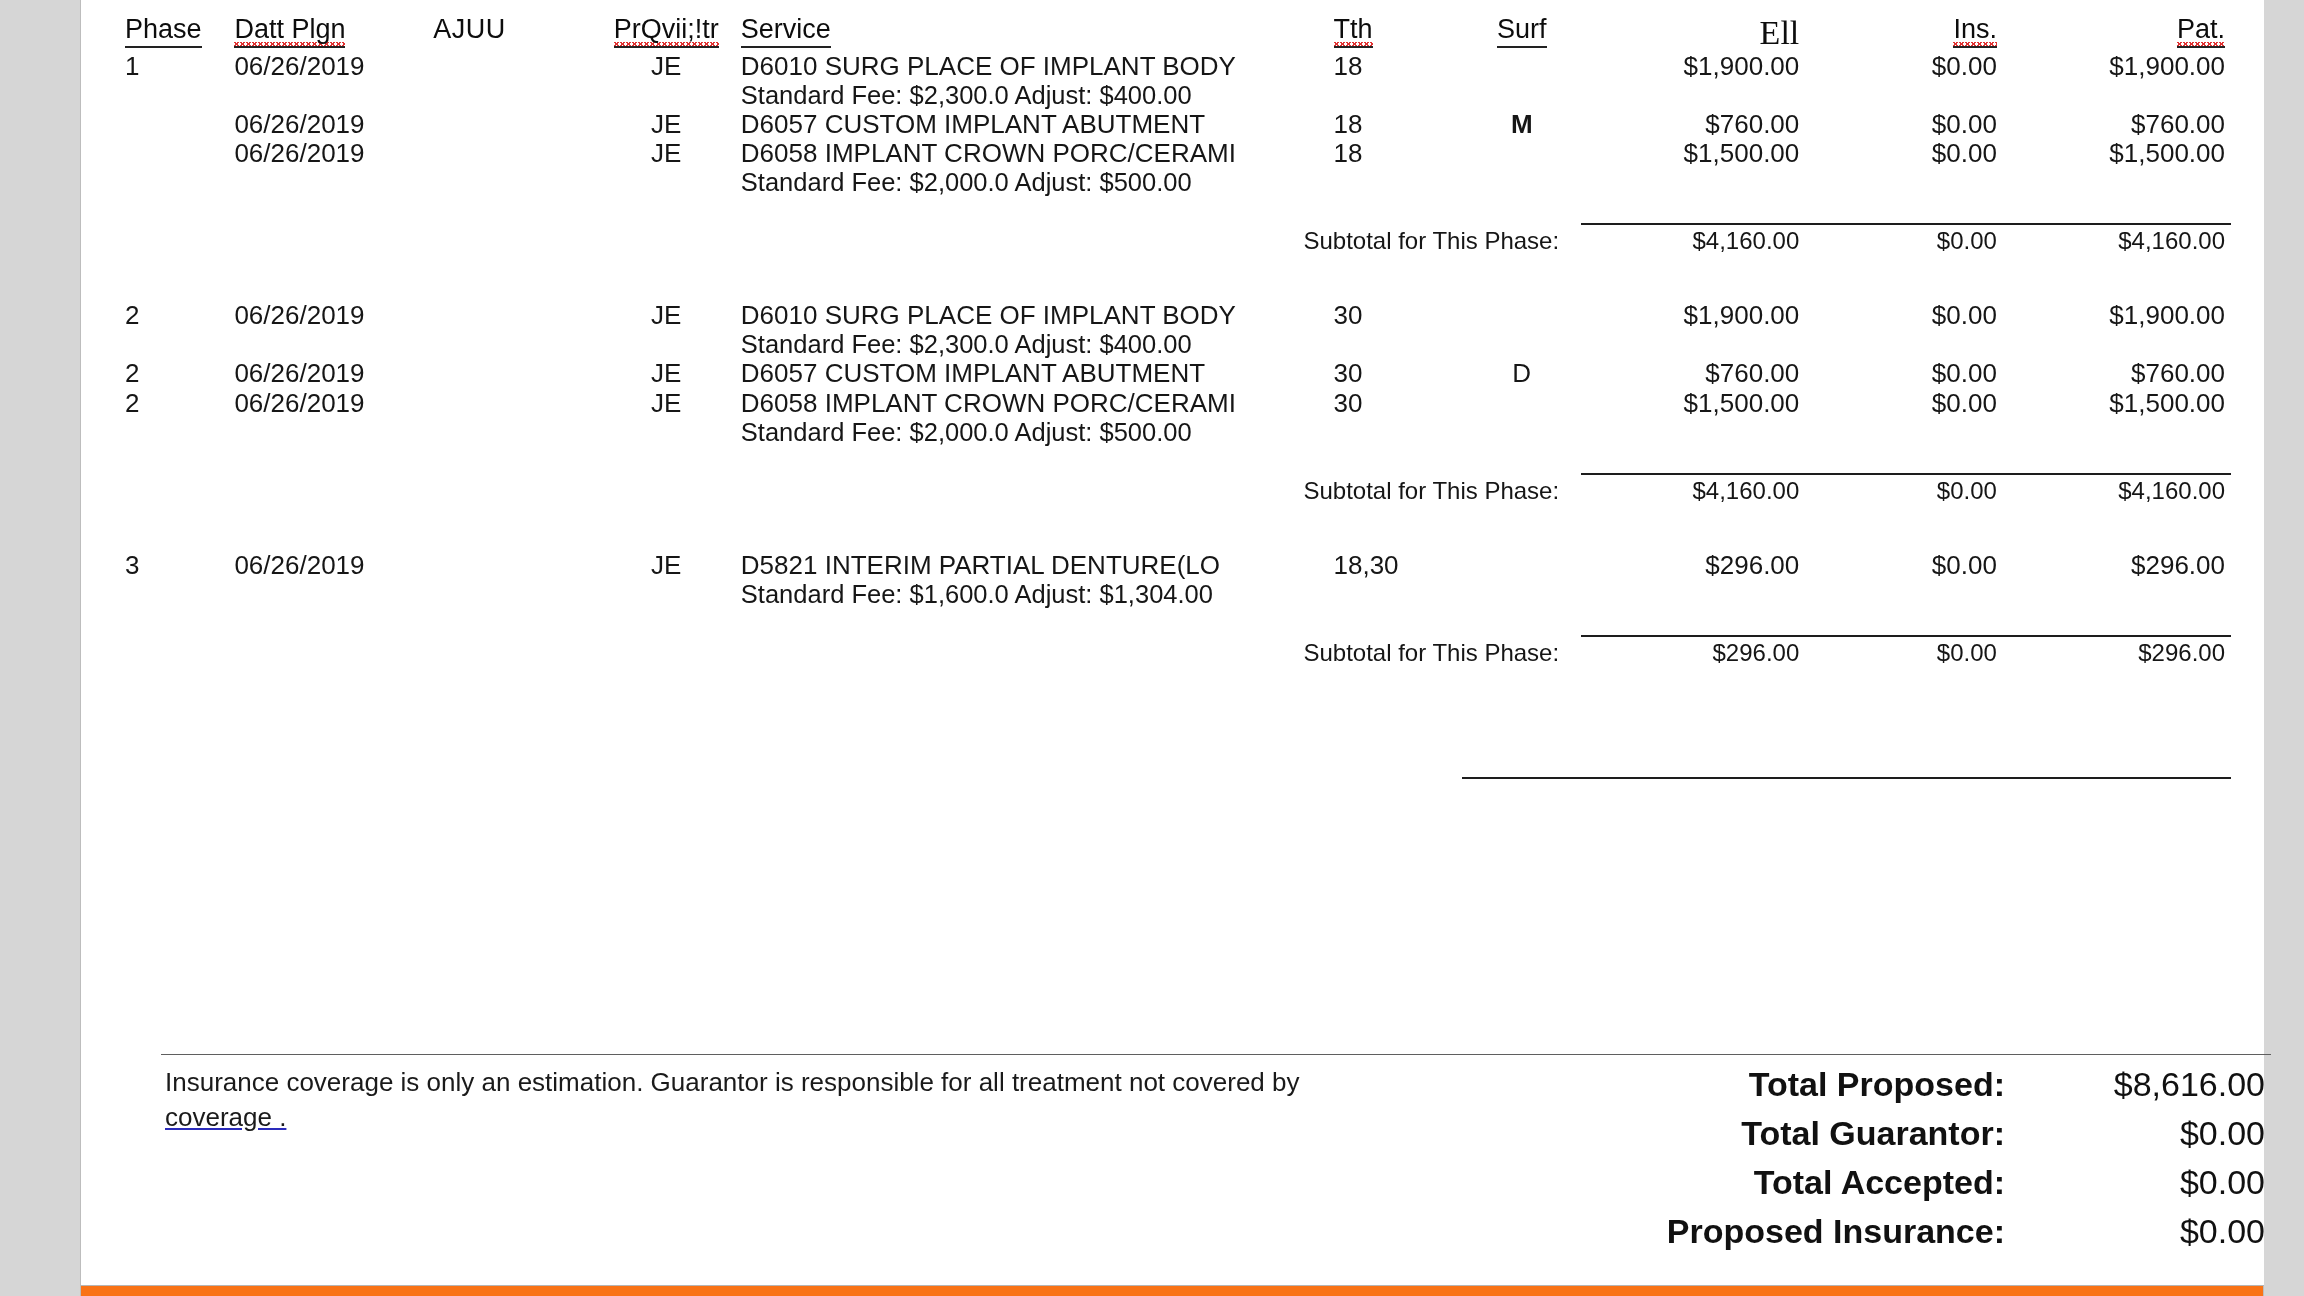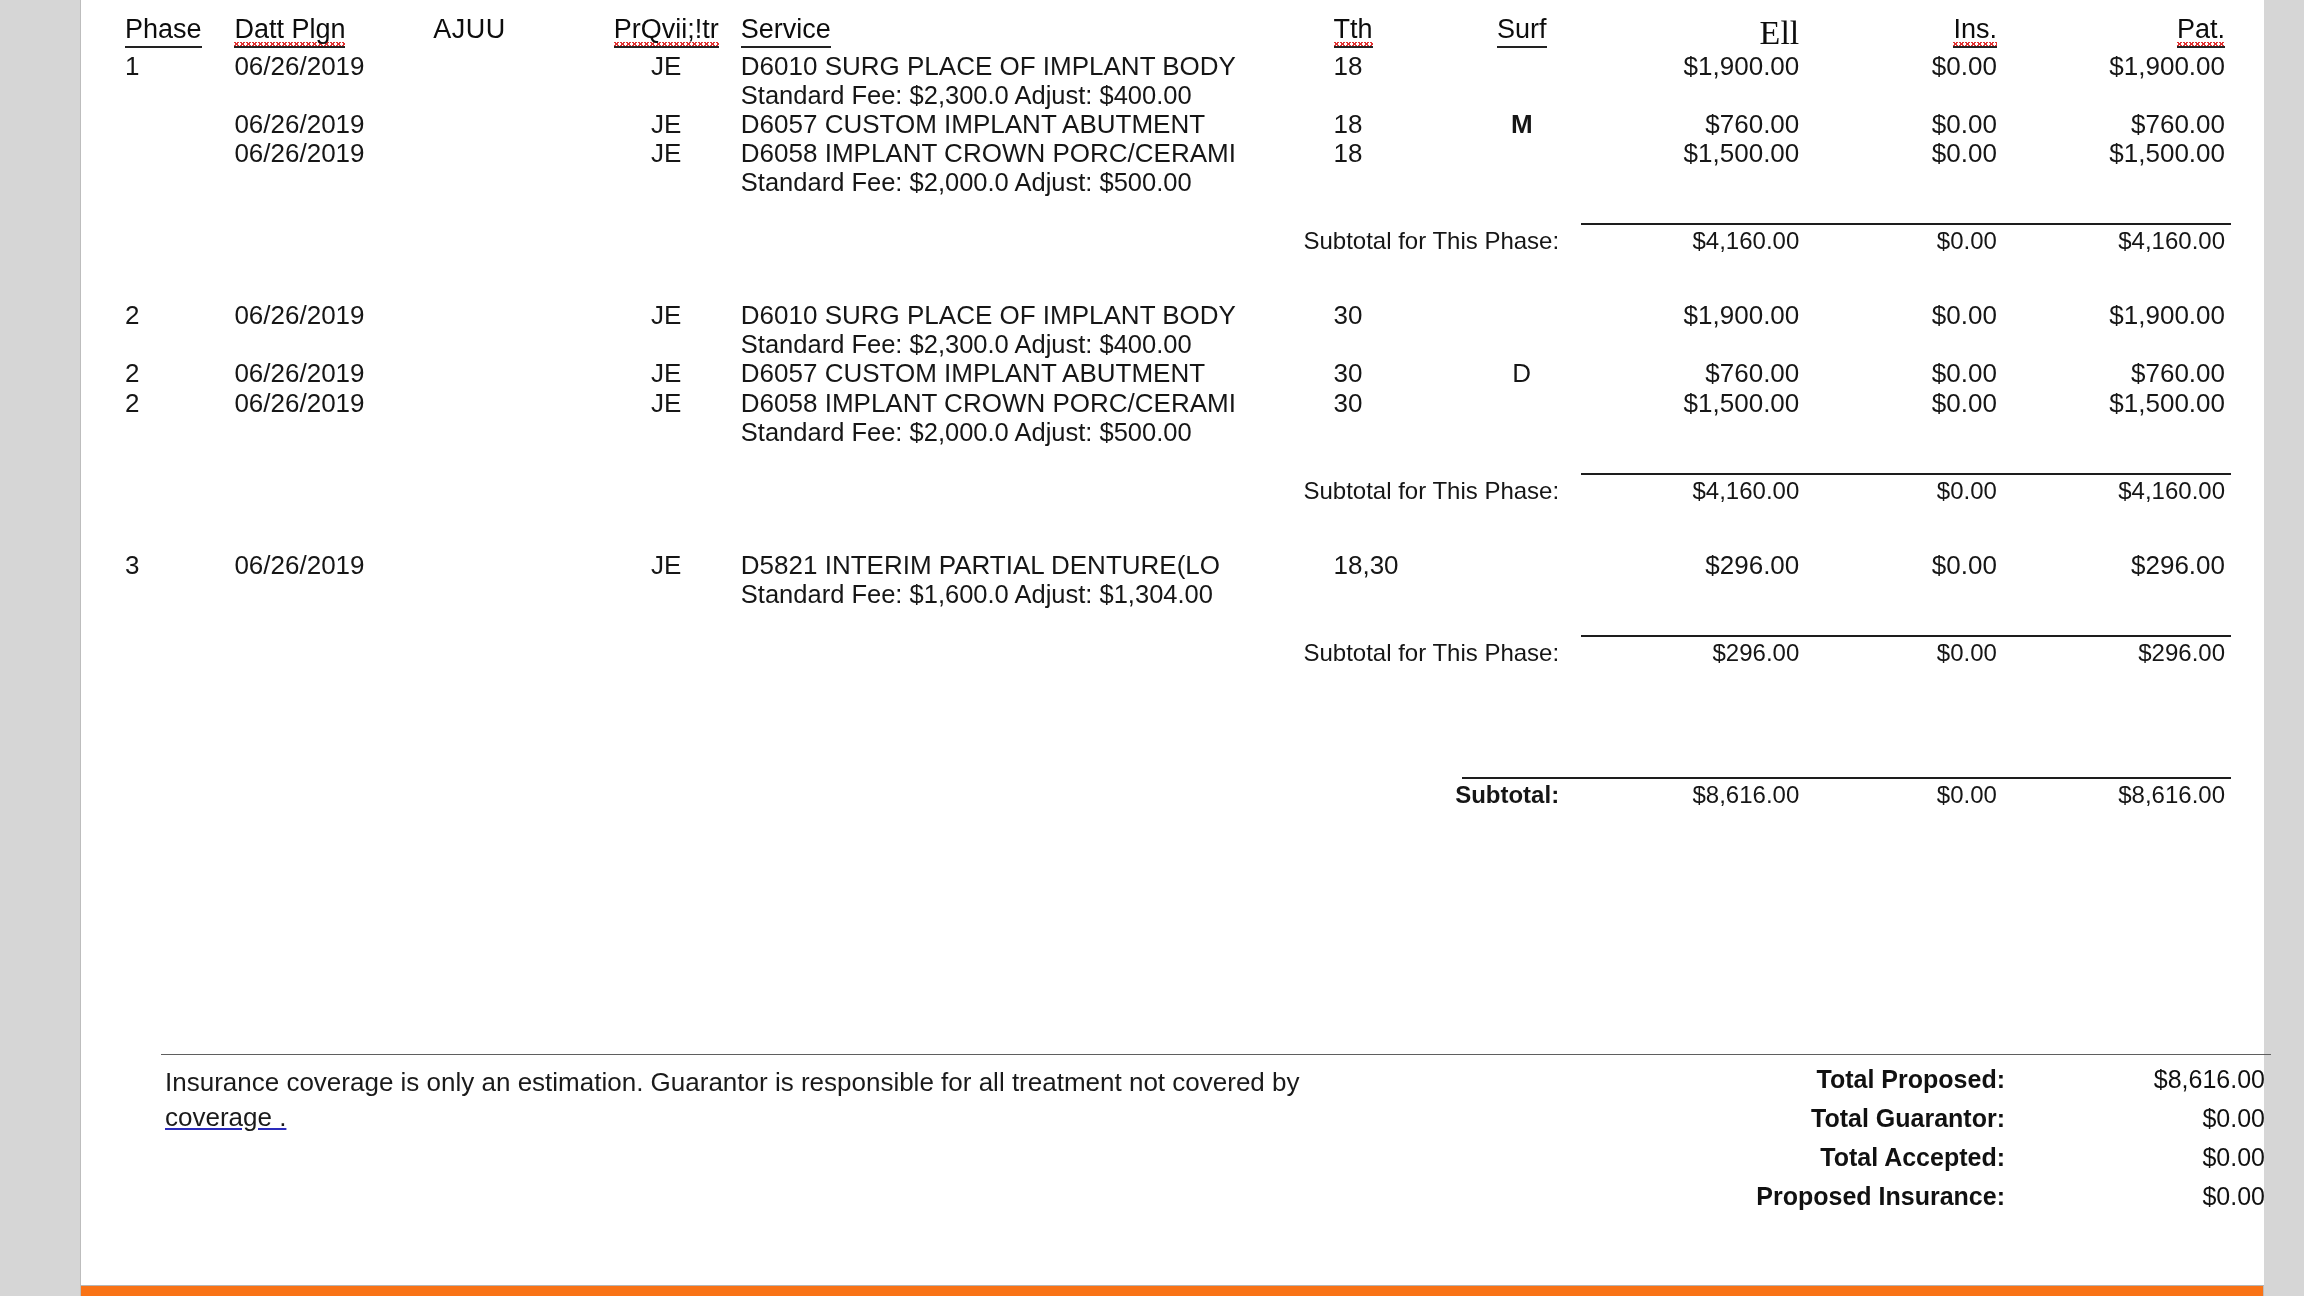--- a/index.html
+++ b/index.html
@@ -169,21 +169,21 @@
   }
   .squiggle {
     background-image: linear-gradient(45deg, transparent 40%, #e03232 40%, #e03232 60%, transparent 60%),
                       linear-gradient(-45deg, transparent 40%, #e03232 40%, #e03232 60%, transparent 60%);
     background-size: 6px 4px;
     background-repeat: repeat-x;
     background-position: 0 100%;
     padding-bottom: 2px;
   }
   .totals {
-    font-size: 25px;
+    font-size: 34px;
   }
   .totals table { border-collapse: collapse; }
   .totals td { padding: 0 0 10px 0; }
   .totals .t-lbl {
     text-align: right;
     font-weight: bold;
     padding-right: 30px;
     white-space: nowrap;
   }
   .totals .t-val {
@@ -428,26 +428,20 @@
         <tr class="spacer-lg">
               <td colspan="10" style="height:110px"></td>
             </tr>
 
         <tr class="rule-row">
           <td colspan="6"></td>
           <td class="rule"></td>
               <td class="rule"></td>
               <td class="rule"></td>
               <td class="rule"></td>
-        </tr>
-        <tr class="subtotal grand">
-          <td colspan="7" class="lbl">Subtotal:</td>
-          <td class="c-fee amt">$8,616.00</td>
-          <td class="c-ins amt">$0.00</td>
-          <td class="c-pat amt">$8,616.00</td>
         </tr>
       </tbody>
         </table>
 
       <div class="footer-wrap">
         <div class="footer-rule"></div>
         <div class="footer-flex">
           <div class="disclaimer">
             <span>Insurance coverage is only an estimation. Guarantor is responsible for all treatment not covered by</span><br>
             <span class="sq-underline">coverage .</span>

